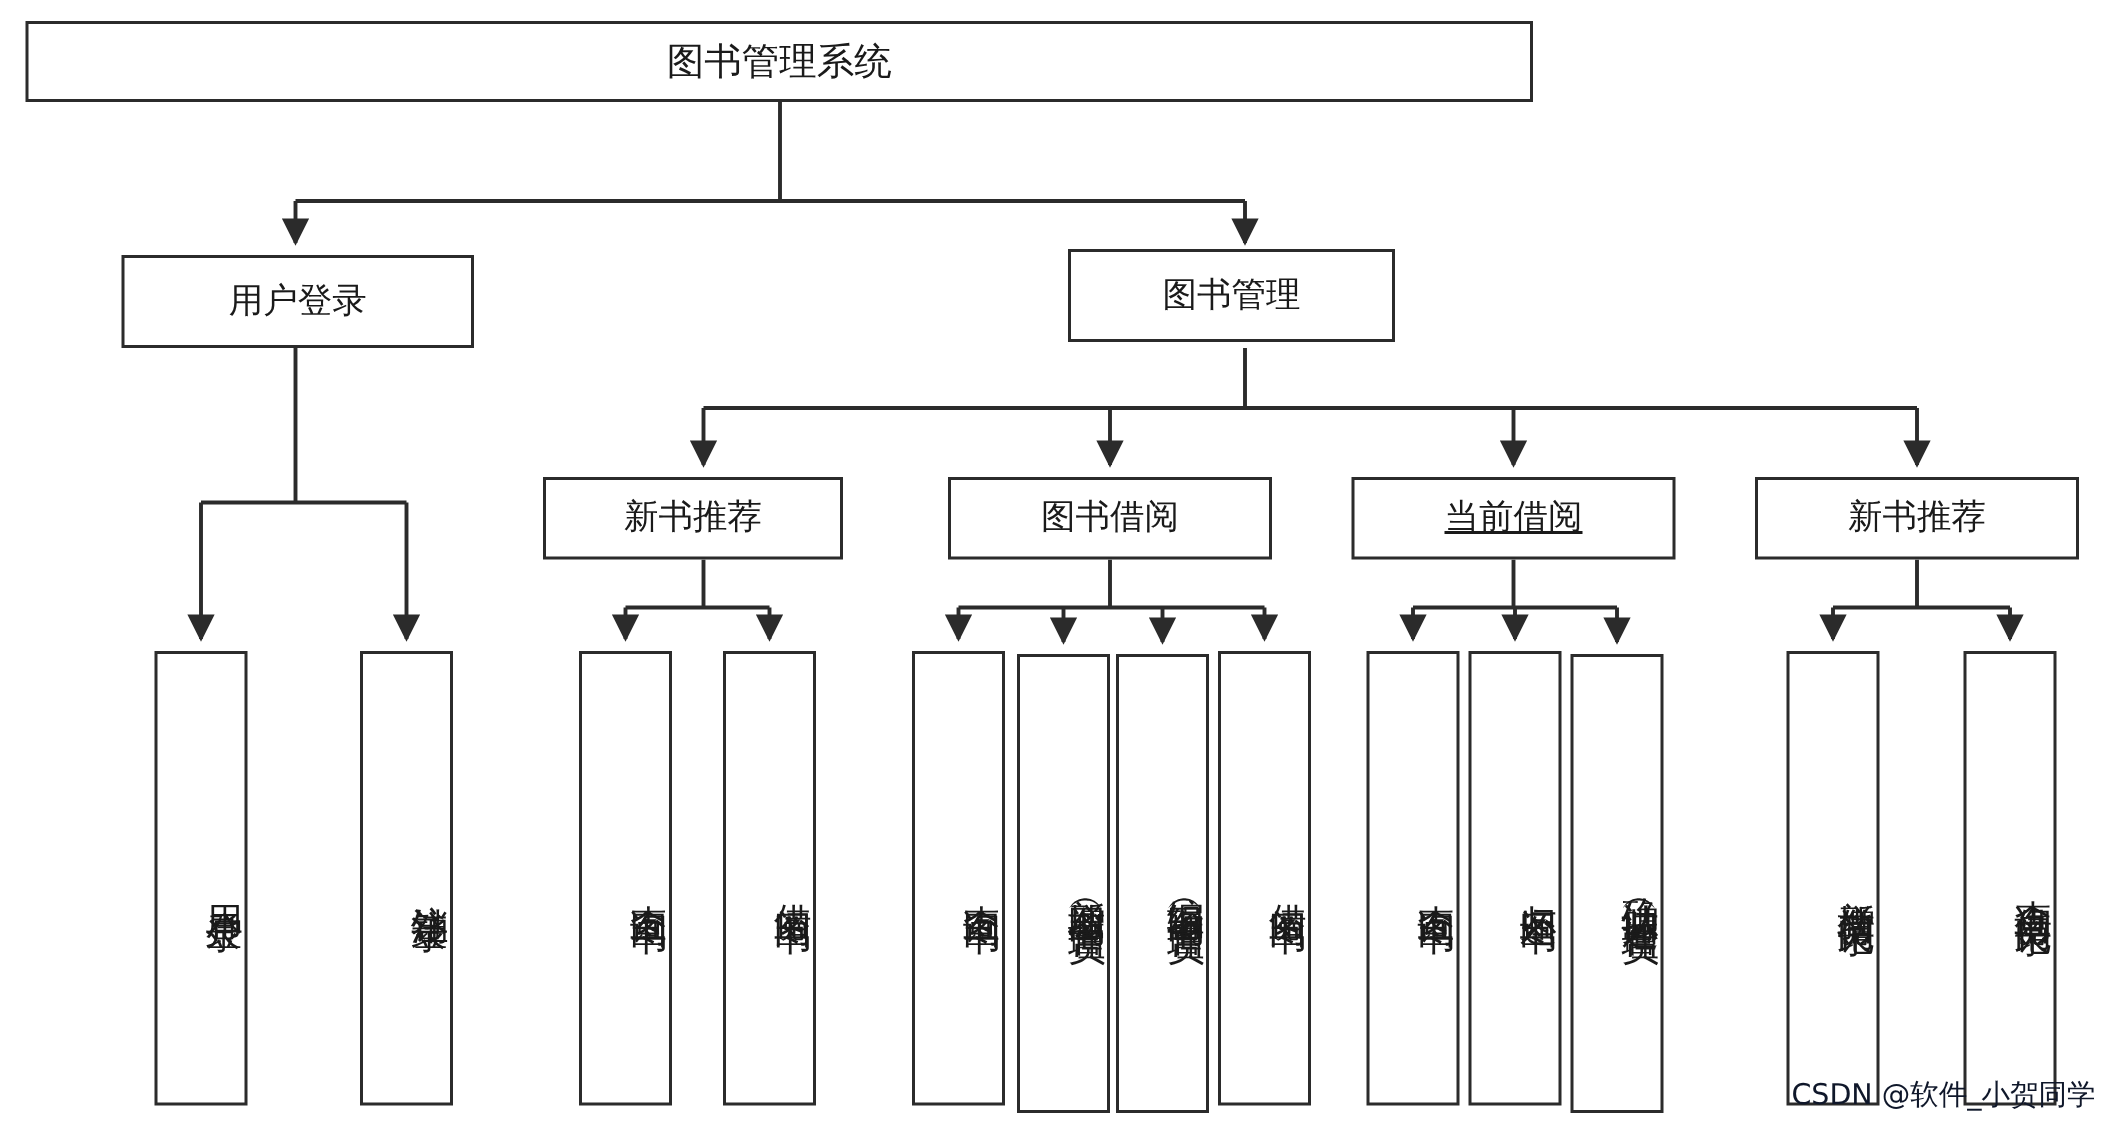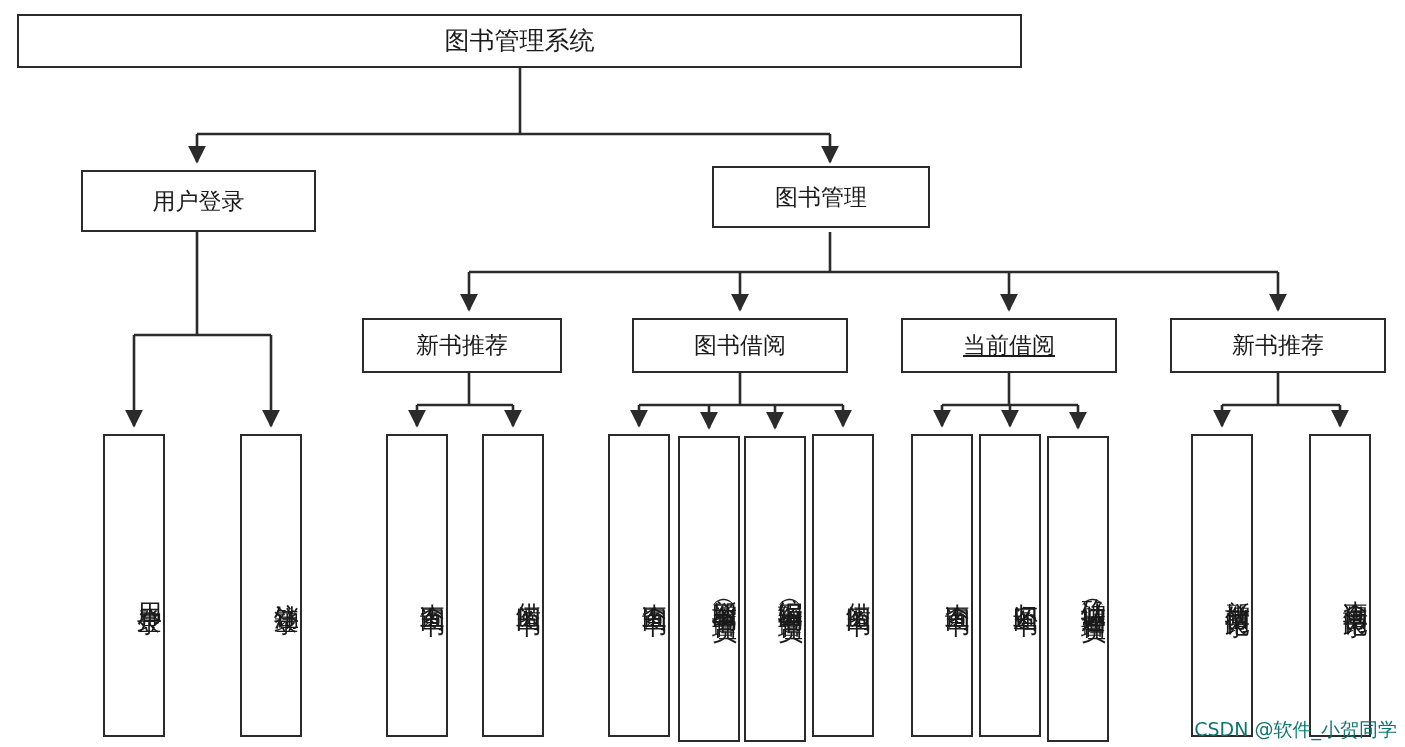--- a/index.html
+++ b/index.html
@@ -62,21 +62,21 @@
     letter-spacing: 3px;
   }
   .node.leaf.long {
     align-items: flex-start;
   }
   .watermark {
     position: absolute;
     right: 8px;
     bottom: 4px;
     font-size: 19px;
-    color: #0f766e;
+    color: #0f172a;
     white-space: nowrap;
     font-family: "DejaVu Sans", "Liberation Sans", sans-serif;
   }
 </style>
 </head>
 <body>
 
 <div id="diagram">
 
   <svg id="edges" viewBox="0 0 1405 747" xmlns="http://www.w3.org/2000/svg">

